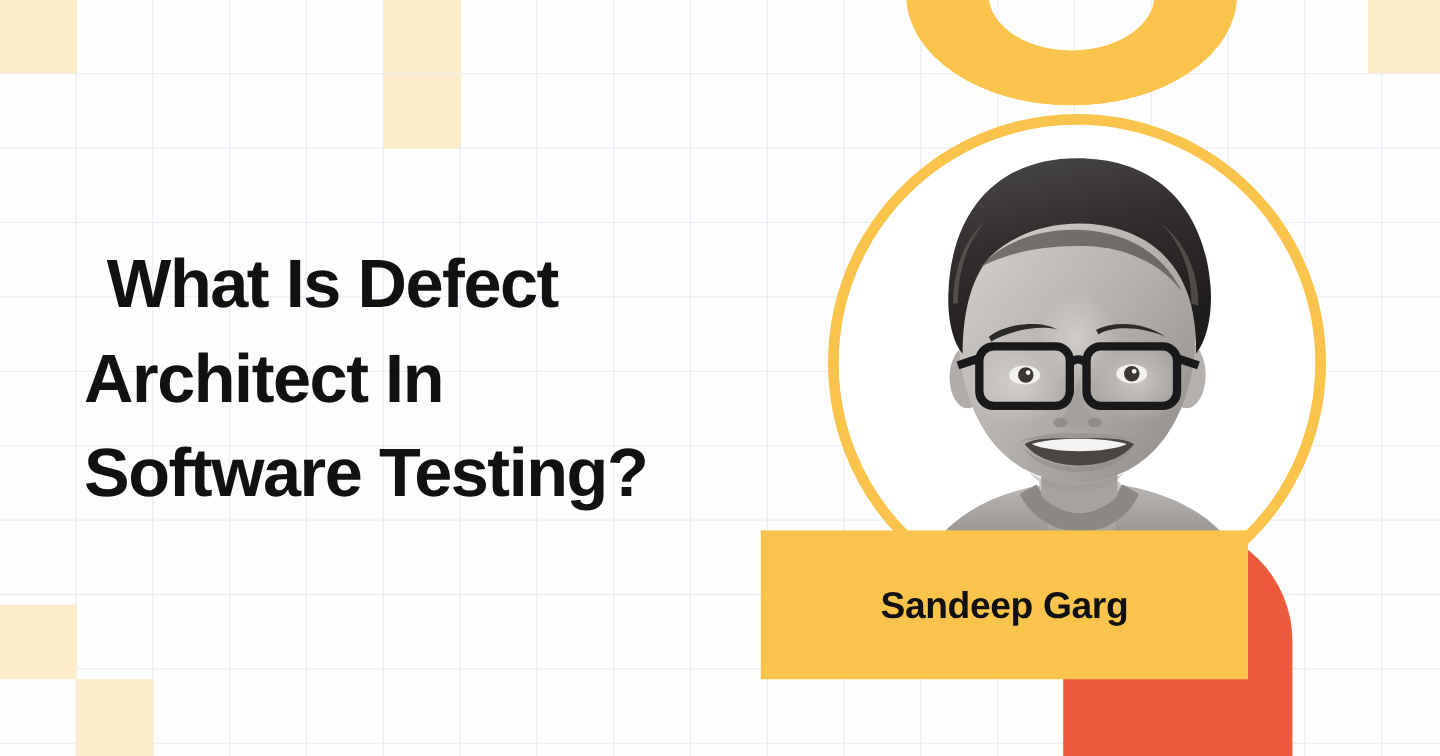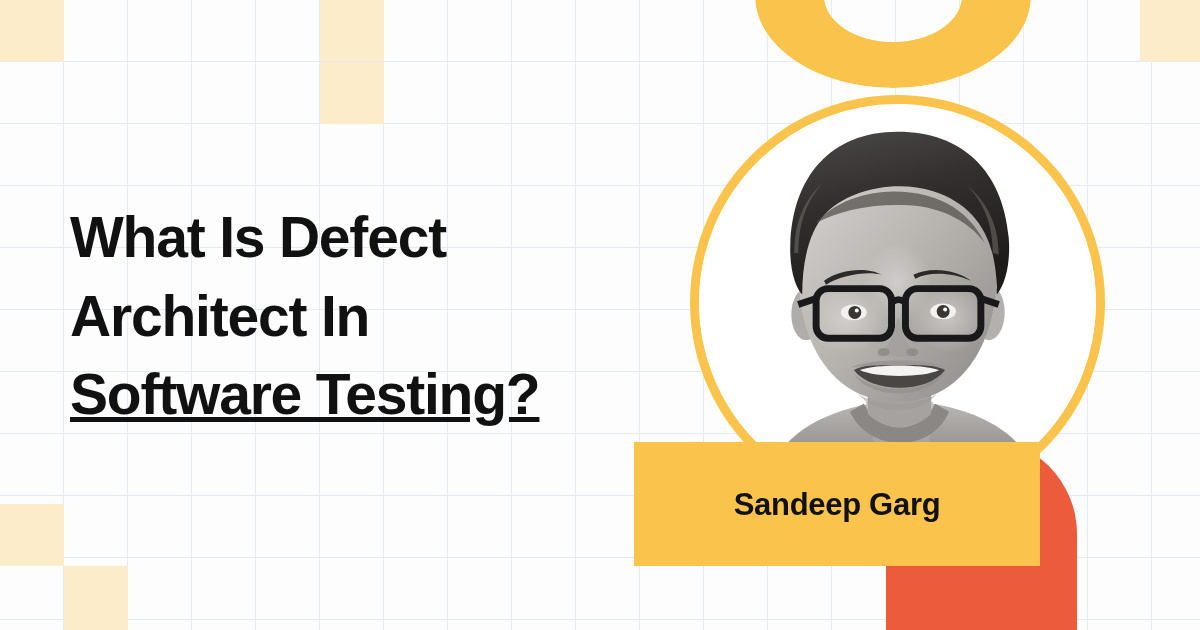--- a/index.html
+++ b/index.html
@@ -221,18 +221,18 @@
         <path d="M160 292 C182 306 218 306 240 292 C222 314 178 314 160 292 Z" fill="#9c9895" opacity="0.5"></path>
       </svg>
     </div>
   </div>
 
   <div id="name-banner" style="background: rgb(250, 196, 76);">
     <div id="speaker-name" style="color: rgb(17, 17, 17);">Sandeep Garg</div>
   </div>
 
   <div id="headline">
-    <div class="line" style="color: rgb(17, 17, 17);">What Is Defect</div>
+    <div class="line" style="color: rgb(17, 17, 17); margin-left: 19px;">What Is Defect</div>
     <div class="line" style="color: rgb(17, 17, 17);">Architect In</div>
-    <div class="line" style="color: rgb(17, 17, 17); text-decoration: underline;">Software Testing?</div>
+    <div class="line" style="color: rgb(17, 17, 17);">Software Testing?</div>
   </div>
 
 </div>
 
 </body></html>

